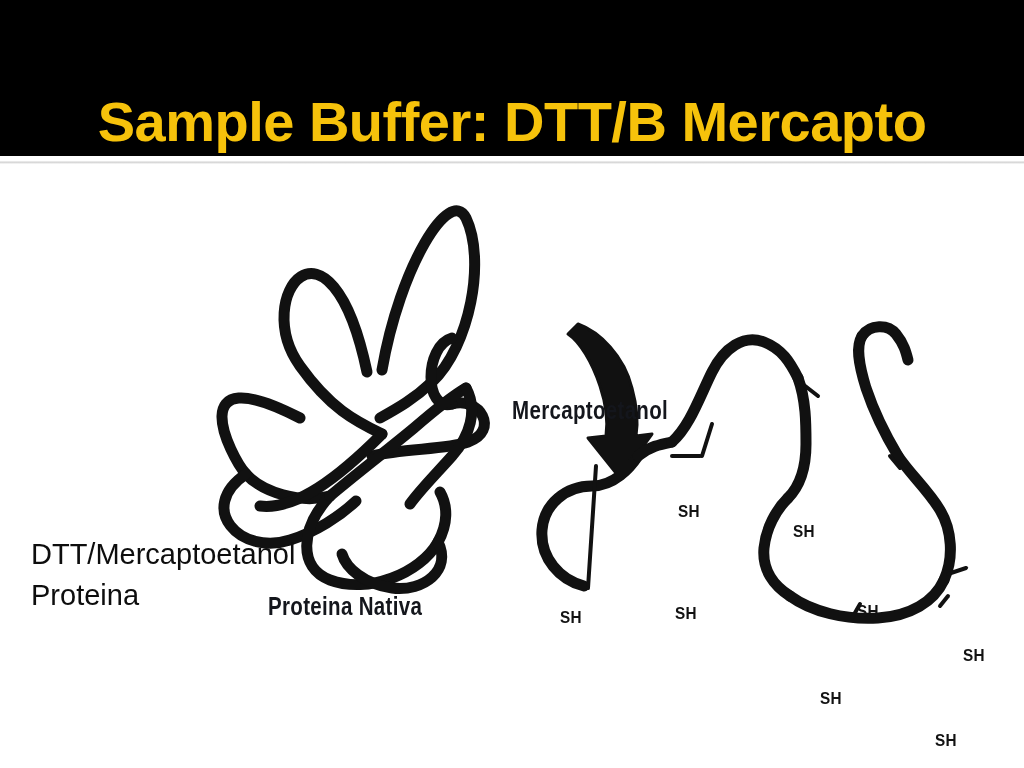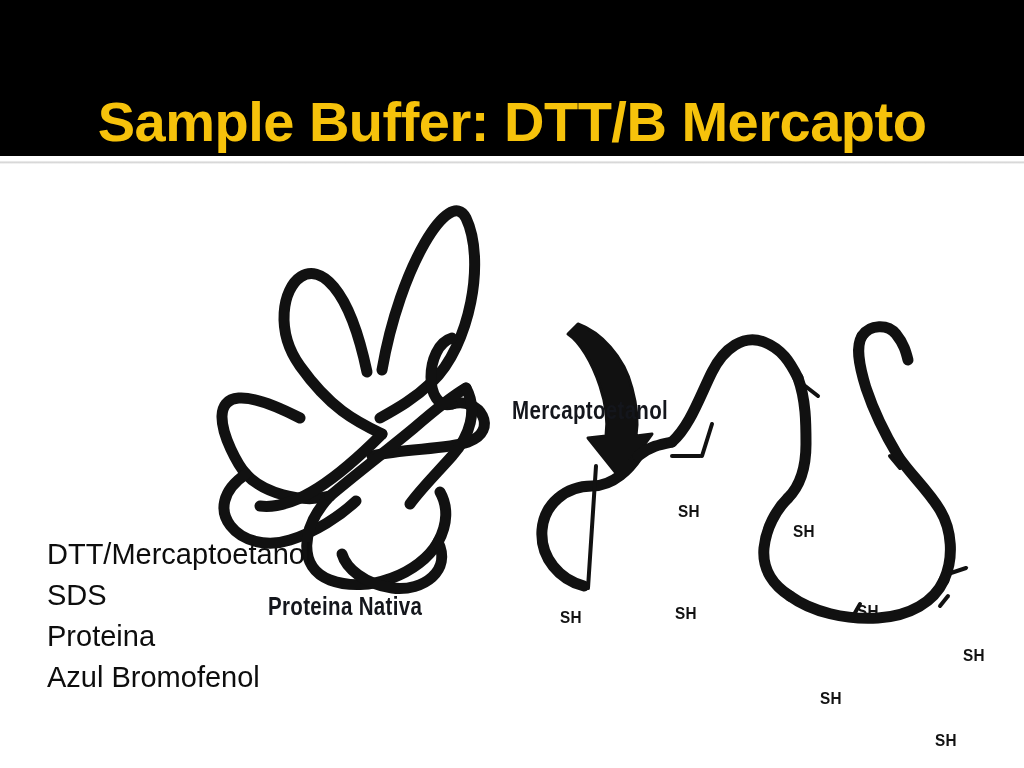--- a/index.html
+++ b/index.html
@@ -52,21 +52,21 @@
     left: 0;
     top: 161px;
     width: 1024px;
     height: 3px;
     background: linear-gradient(to bottom, #ffffff 0%, #cfcfcf 35%, #e8e8e8 75%, #ffffff 100%);
   }
 
   
   #ingredient-list {
     position: absolute;
-    left: 47px;
+    left: 31px;
     top: 534px;
     width: 420px;
   }
   .ingredient-line {
     font-family: "Liberation Sans", sans-serif;
     font-size: 29px;
     line-height: 41px;
     color: #0d0d0d;
     white-space: nowrap;
   }
@@ -240,18 +240,16 @@
     <div class="sh-label" style="left: 678px; top: 346px;">SH</div>
     <div class="sh-label" style="left: 793px; top: 366px;">SH</div>
     <div class="sh-label" style="left: 857px; top: 446px;">SH</div>
     <div class="sh-label" style="left: 963px; top: 490px;">SH</div>
     <div class="sh-label" style="left: 820px; top: 533px;">SH</div>
     <div class="sh-label" style="left: 935px; top: 575px;">SH</div>
   </div>
 
   <div id="ingredient-list">
     <div class="ingredient-line">DTT/Mercaptoetanol</div>
-    <div class="ingredient-line">SDS</div>
     <div class="ingredient-line">Proteina</div>
-    <div class="ingredient-line">Azul Bromofenol</div>
   </div>
 
 </div>
 
 </body></html>

